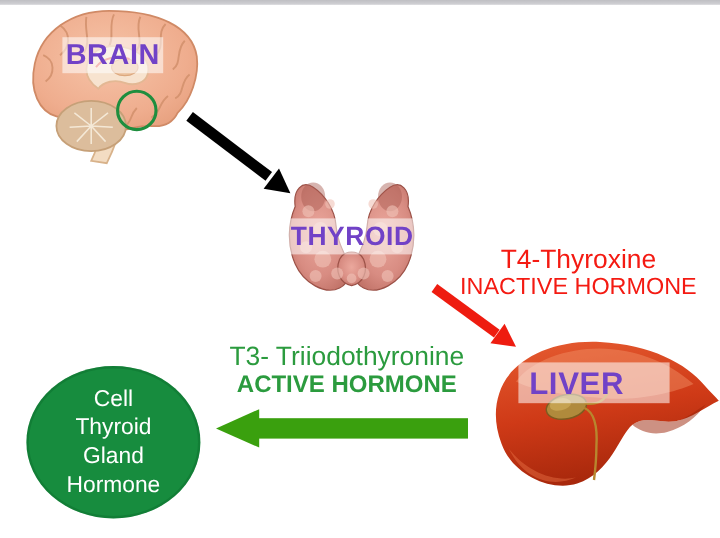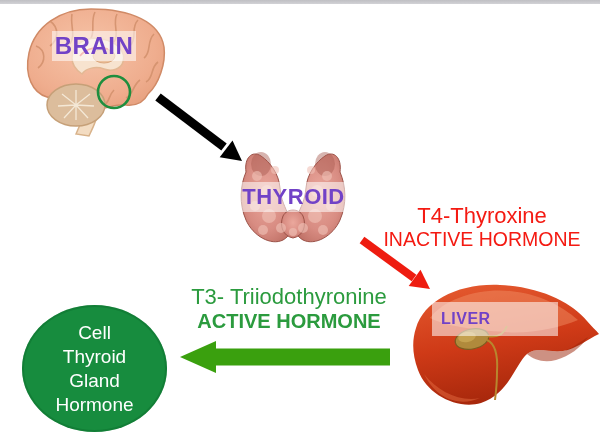--- a/index.html
+++ b/index.html
@@ -12,21 +12,21 @@
     background:linear-gradient(#bfbfc3,#d2d2d6);}
   .abs{position:absolute;}
   
   .band{
     position:absolute;background:rgba(255,255,255,0.55);
     display:flex;align-items:center;justify-content:center;
     color:#7142c7;font-weight:bold;letter-spacing:0.5px;
   }
   .band.brain-band{left:52px;top:31px;width:84px;height:30px;font-size:24px;}
   .band.thyroid-band{left:237px;top:182px;width:113px;height:30px;font-size:22px;}
-  .band.liver-band{left:432px;top:302px;width:126px;height:34px;font-size:16px;justify-content:flex-start;padding-left:9px;box-sizing:border-box;text-align:right;}
+  .band.liver-band{left:432px;top:302px;width:126px;height:34px;font-size:26px;justify-content:flex-start;padding-left:9px;box-sizing:border-box;text-align:right;}
   
   .caption{position:absolute;text-align:center;}
   .tsh-block{left:180px;top:72px;width:150px;}
   .tsh-title{color:#f41a12;font-size:25px;line-height:27px;}
   .tsh-sub{color:#f41a12;font-size:11.5px;font-weight:600;line-height:15px;margin-top:2px;}
   .t4-block{left:368px;top:203px;width:228px;}
   .t4-name{color:#f41a12;font-size:22px;line-height:25px;}
   .t4-status{color:#f41a12;font-size:19.5px;font-weight:normal;line-height:23px;}
   .t3-block{left:176px;top:284px;width:226px;}
   .t3-name{color:#2b9b3e;font-size:22px;font-weight:500;line-height:25px;}

